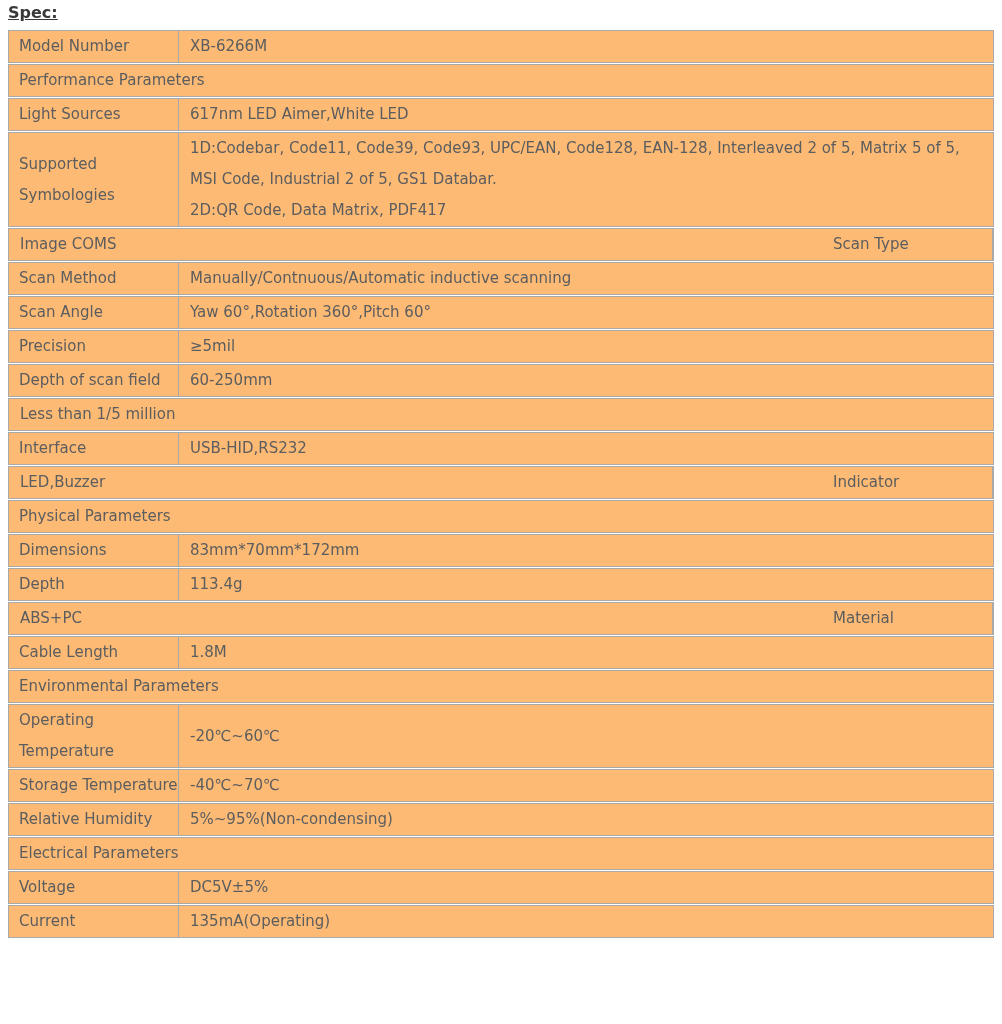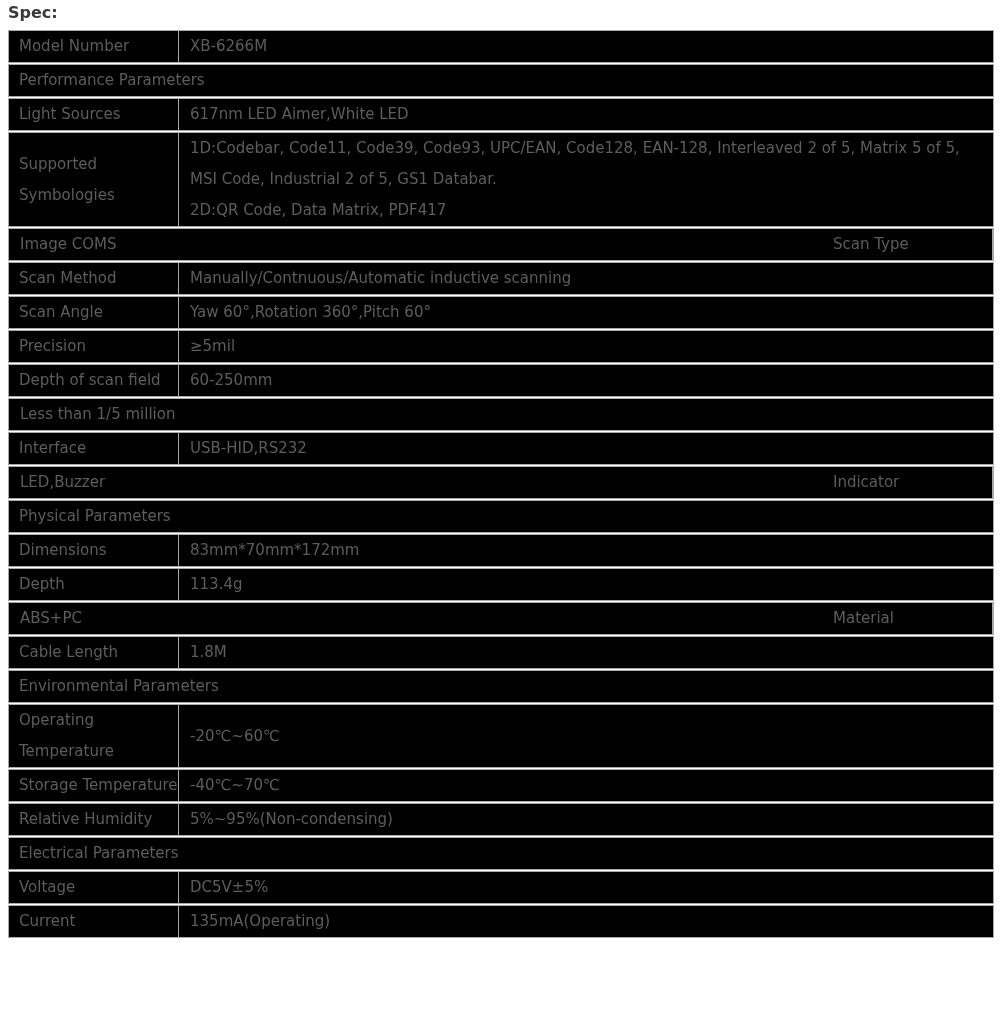--- a/index.html
+++ b/index.html
@@ -12,31 +12,32 @@
     width: 1002px;
     box-sizing: border-box;
     padding: 4px 8px 8px 8px;
   }
   .spec-heading {
     font-size: 16px;
     font-weight: bold;
     color: #39393b;
     margin: 0 0 8px 0;
     line-height: 18px;
+    text-decoration: underline;
   }
   .spec-table {
     width: 986px;
   }
   .row {
     display: flex;
     align-items: stretch;
     border: 1px solid #a9a9a9;
     margin-bottom: 1px;
     min-height: 31px;
-    background: #000000;
+    background: #fdba74;
   }
   .cell {
     display: flex;
     align-items: center;
     font-size: 15px;
     line-height: 31px;
     color: #5b5d5f;
   }
   .label-cell {
     width: 159px;

